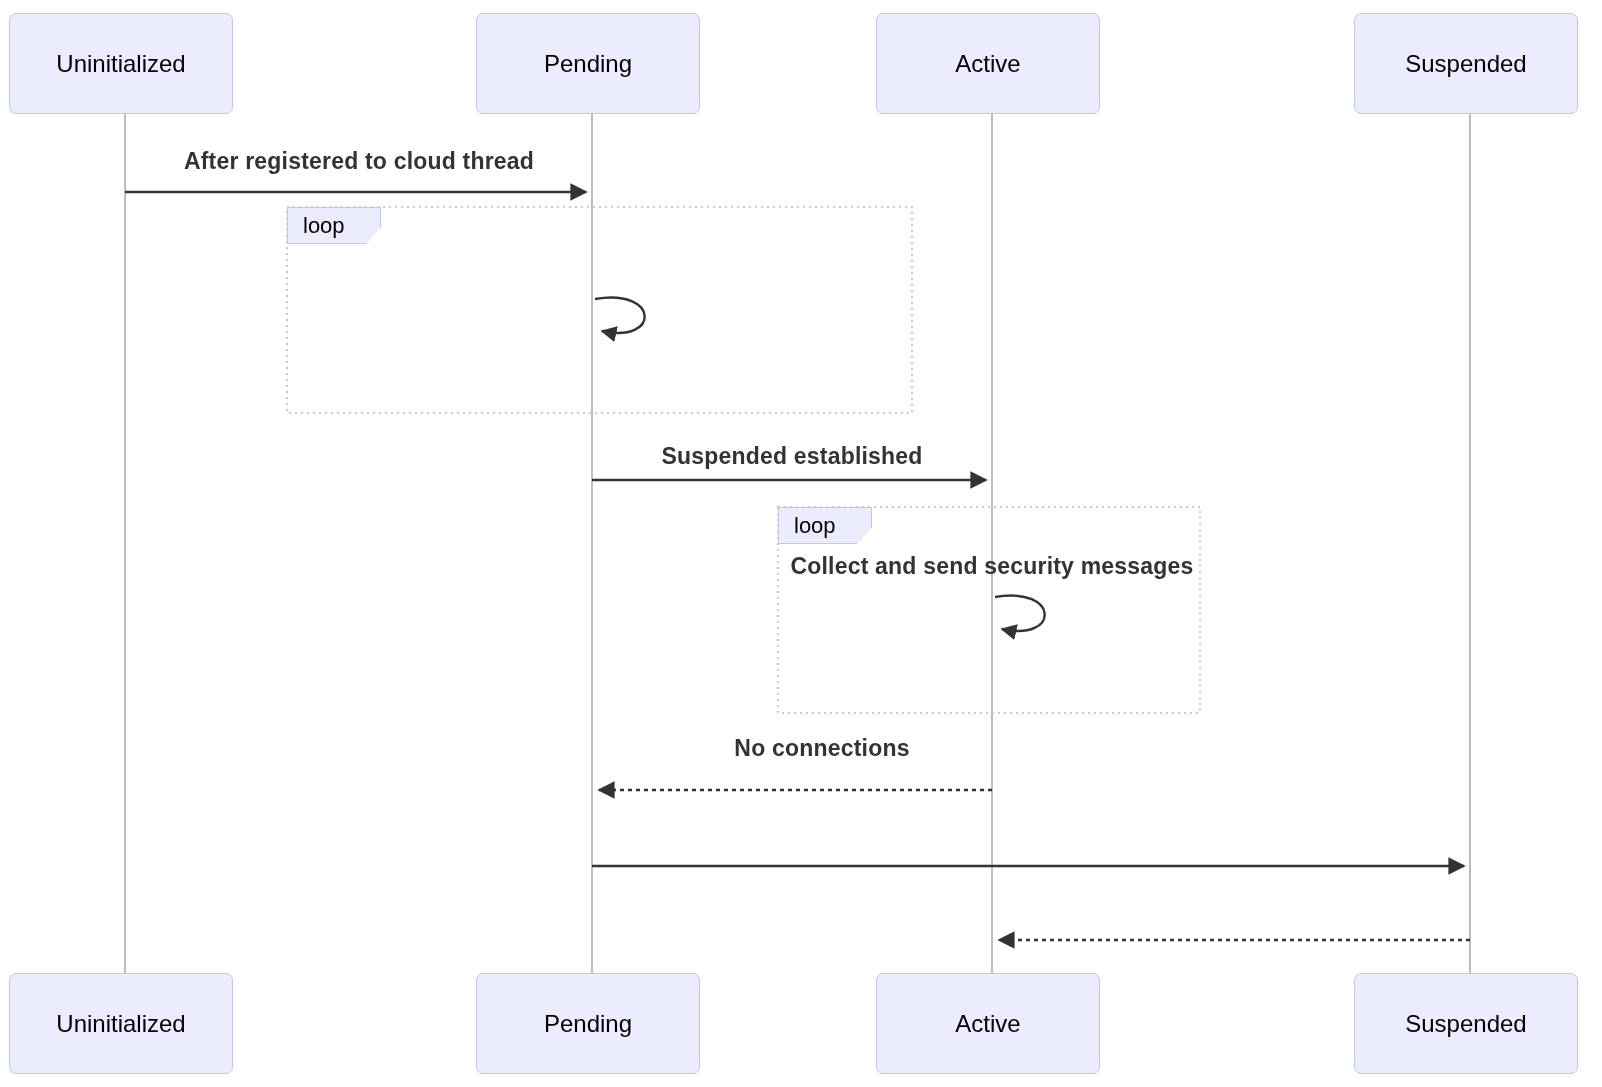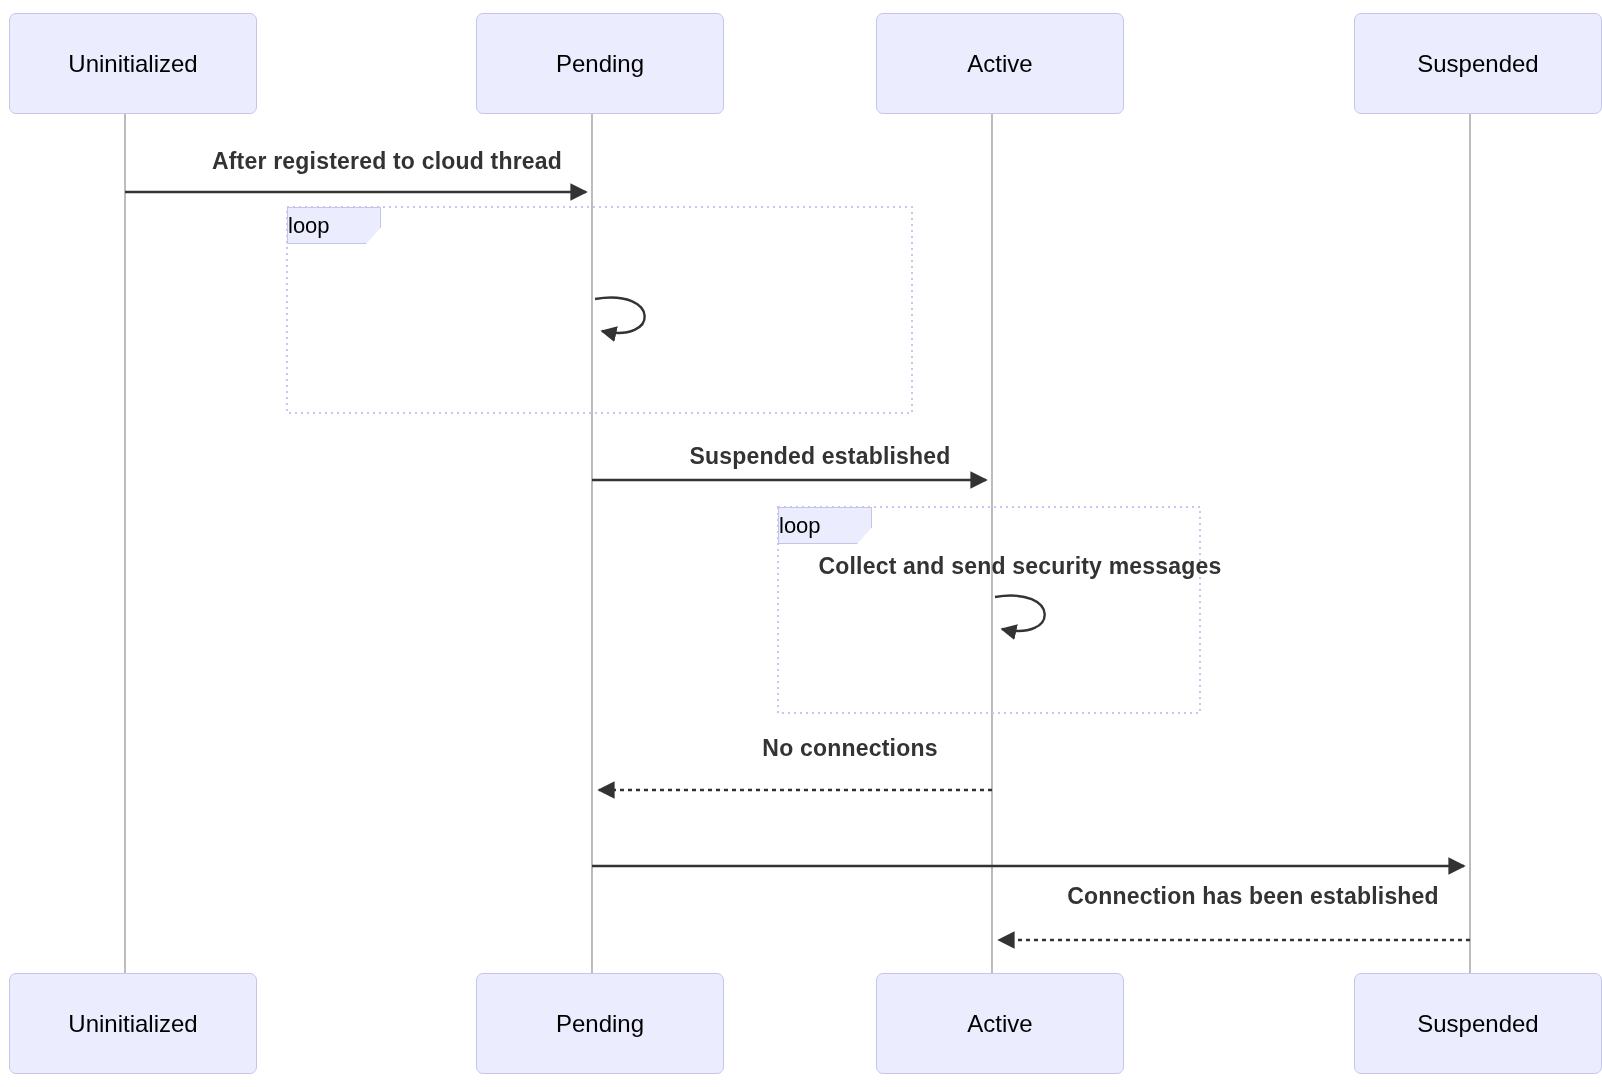--- a/index.html
+++ b/index.html
@@ -6,46 +6,45 @@
   .diagram{
     position:relative;
     width:1602px;height:1087px;
     background:#ffffff;
     font-family:"Liberation Sans", sans-serif;
     overflow:hidden;
   }
   .svg-layer{position:absolute;left:0;top:0;width:1602px;height:1087px;}
   .actor{
     position:absolute;
-    width:248px;height:101px;
+    width:224px;height:101px;
     background:#ECECFF;
     border:1.5px solid #C5C5EA;
     border-radius:7px;
     display:flex;align-items:center;justify-content:center;
     font-size:24px;color:#000000;
     box-sizing:border-box;
   }
   .msg{
     position:absolute;
     transform:translateX(-50%);
     font-size:23px;font-weight:700;color:#333333;
     white-space:nowrap;
     letter-spacing:0.2px;
-    margin-left:28px;
   }
   .loop-tab{
     position:absolute;
     width:94px;height:37px;
     background:#ECECFF;
     border:1px solid #C5C5EA;
     box-sizing:border-box;
     clip-path:polygon(0 0,100% 0,100% 55%,84% 100%,0 100%);
     font-size:22px;color:#000000;
     display:flex;align-items:center;
-    padding-left:0;
+    padding-left:15px;
   }
 </style>
 </head>
 <body>
 
 <div class="diagram">
 
   <svg class="svg-layer" viewBox="0 0 1602 1087" xmlns="http://www.w3.org/2000/svg">
     <defs>
       <marker id="arrow" viewBox="0 0 12 12" refX="9" refY="5" markerWidth="8" markerHeight="8" orient="auto">
@@ -80,15 +79,14 @@
   <div class="actor" style="left:876px; top:973px;">Active</div>
   <div class="actor" style="left:1354px;top:973px;">Suspended</div>
 
   <div class="loop-tab" style="left:287px;top:207px;">loop</div>
   <div class="loop-tab" style="left:778px;top:507px;">loop</div>
 
   <div class="msg" style="left:359px; top:148px;">After registered to cloud thread</div>
   <div class="msg" style="left:792px; top:443px;">Suspended established</div>
   <div class="msg" style="left:992px; top:553px;">Collect and send security messages</div>
   <div class="msg" style="left:822px; top:735px;">No connections</div>
-  <div class="msg" style="left:1225px;top:883px;">Connection has been established</div>
 
 </div>
 
 </body></html>

